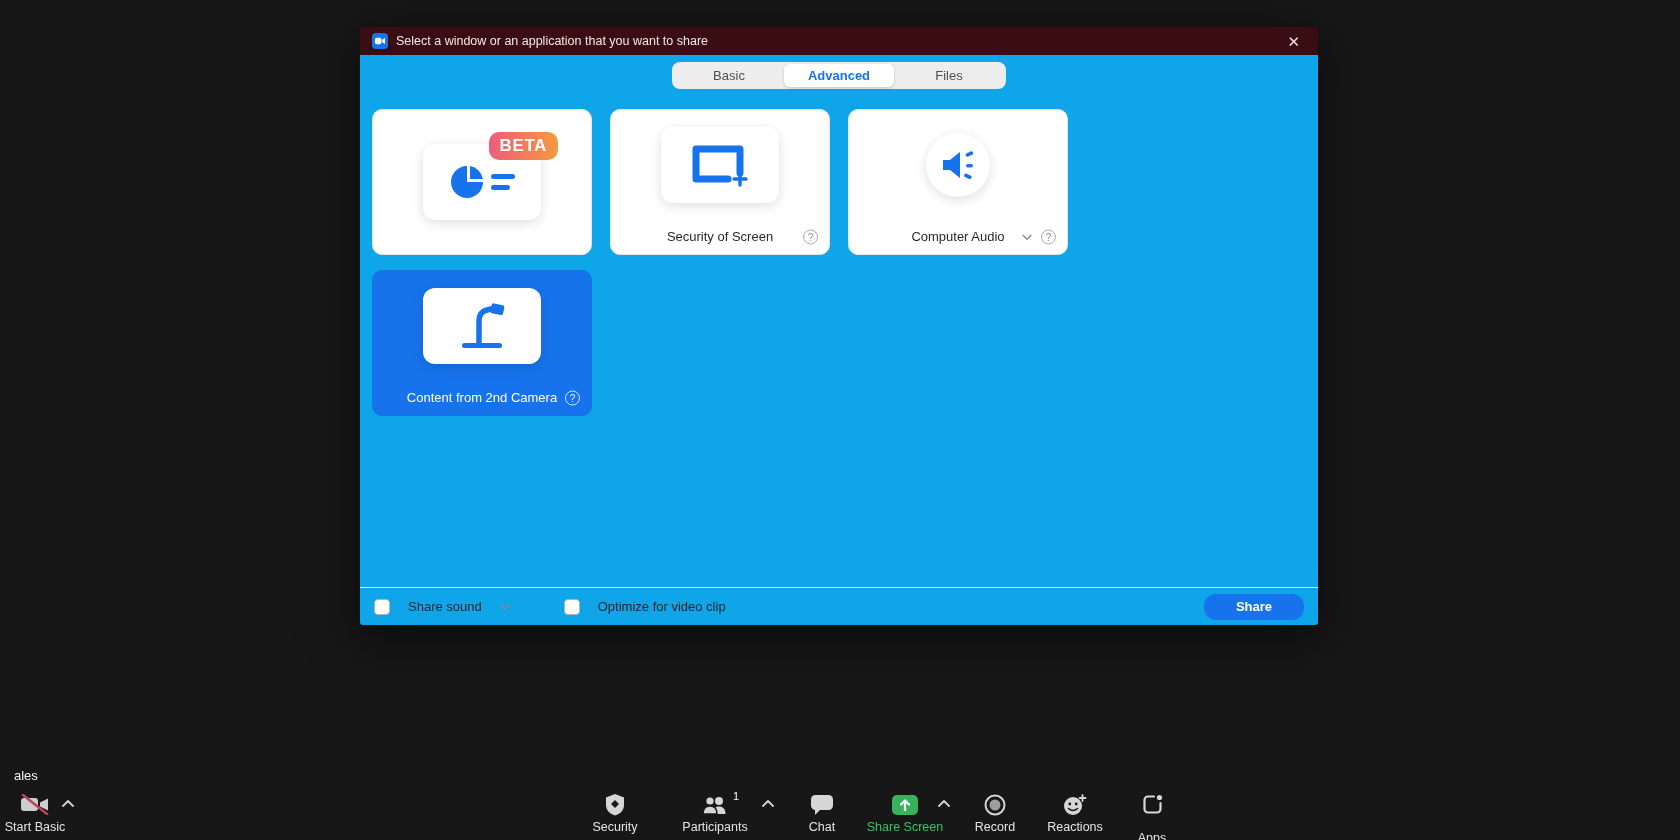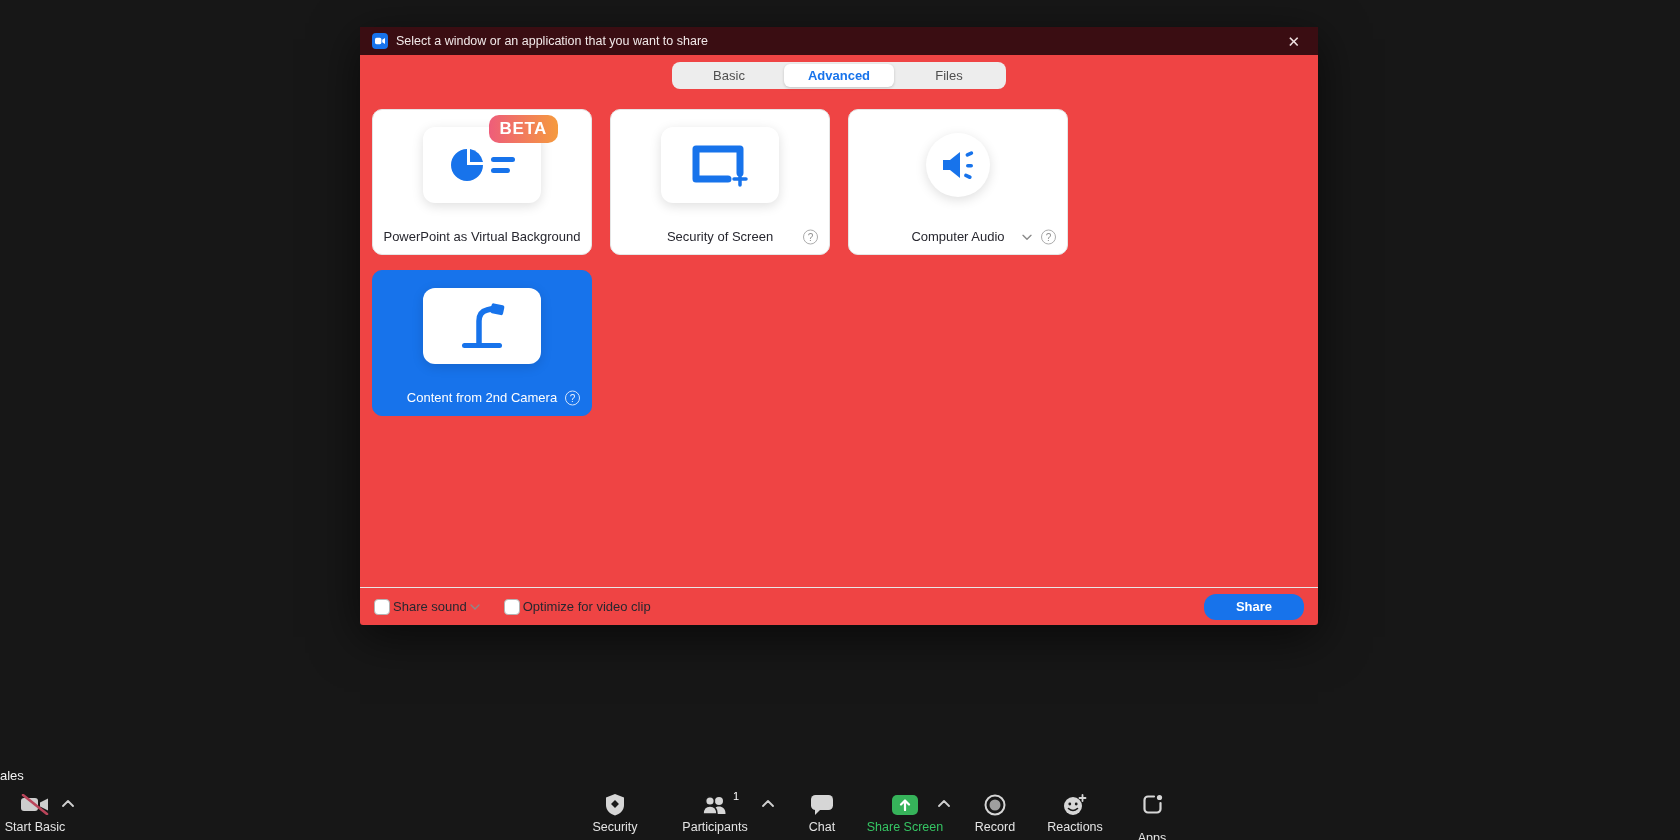--- a/index.html
+++ b/index.html
@@ -23,21 +23,21 @@
   }
   .zoom-app-icon {
     width:16px; height:16px; background:#1773EB; border-radius:4px;
     display:flex; align-items:center; justify-content:center; flex:0 0 auto;
   }
   .titlebar-close {
     margin-left:auto; color:#EFE2E2; font-size:15px; line-height:1;
     padding:2px 6px; cursor:default;
   }
   .dialog-body {
-    flex:1; background:#ef4444; display:flex; flex-direction:column;
+    flex:1; background:#0ea5e9; display:flex; flex-direction:column;
     border-radius:0 0 3px 3px;
     justify-content:center;
   }
 
   
   .tabs-wrap { display:flex; justify-content:center; margin-top:7px; flex:0 0 auto; }
   .tabs { background:#EDEDED; border-radius:8px; padding:2px; display:flex; }
   .tab {
     width:110px; text-align:center; font-size:13px; color:#4F4F4F;
     padding:4px 0; border-radius:6px; cursor:default;
@@ -84,36 +84,36 @@
     position:absolute; right:11px; top:50%; transform:translateY(-50%);
     width:15px; height:15px; border:1px solid #ACACAC; border-radius:50%;
     color:#8F8F8F; font-size:10px; display:flex; align-items:center; justify-content:center;
   }
   .card--selected .help-icon { border-color:#D4E4FB; color:#ECF3FF; }
   .card-chevron { position:absolute; right:35px; top:50%; transform:translateY(-46%); display:flex; }
 
   
   .dlg-footer {
     flex:0 0 38px; border-top:1px solid #E7E7E7;
-    display:flex; align-items:center; padding:0 14px; gap:3px;
+    display:flex; align-items:center; padding:0 14px; gap:18px;
   }
   .checkbox {
     width:16px; height:16px; border:1.5px solid #B3B3B3; border-radius:4px; background:#fff;
     flex:0 0 auto; cursor:default;
   }
   .footer-label { font-size:13px; color:#27272F; }
   .footer-gap { width:18px; }
   .share-btn {
     margin-left:auto; width:100px; height:26px; background:#1773EB; color:#fff;
     border:none; border-radius:12px; font-size:13px; font-weight:700;
     font-family:"Liberation Sans",sans-serif; cursor:default;
   }
 
   
-  .name-tag { position:absolute; left:0; bottom:57px; color:#F2F2F2; font-size:13px; }
+  .name-tag { position:absolute; left:14px; bottom:57px; color:#F2F2F2; font-size:13px; }
   .toolbar { position:absolute; left:0; right:0; bottom:0; height:54px; }
   .tb-item {
     position:absolute; top:7px; display:flex; flex-direction:column; align-items:center;
     gap:4px; color:#E4E4E4; font-size:12.5px; cursor:default;
   }
   .tb-item .tb-iconwrap { height:23px; display:flex; align-items:center; justify-content:center; position:relative; }
   .tb-chevron { position:absolute; top:14px; display:flex; cursor:default; }
   .tb-green { color:#35C463; }
   .participants-count {
     position:absolute; top:-3px; right:-11px; color:#fff; font-size:11px;
@@ -153,23 +153,20 @@
         <div class="icon-area">
           <div class="icon-box">
             <span class="beta-badge">BETA</span>
             <svg width="66" height="40" viewBox="0 0 66 40">
               <path d="M18 20 L18 4 A16 16 0 1 0 34 20 Z" fill="#1773EB"></path>
               <path d="M21 17 L21 4 A16 16 0 0 1 34 17 Z" fill="#1773EB"></path>
               <rect x="42" y="12" width="24" height="5" rx="2.5" fill="#1773EB"></rect>
               <rect x="42" y="23" width="19" height="5" rx="2.5" fill="#1773EB"></rect>
             </svg>
           </div>
-        </div>
-        <div class="card-label-row">
-          <span>PowerPoint as Virtual Background</span>
         </div>
       </div>
 
       <div class="card card-1">
         <div class="icon-area">
           <div class="icon-box">
             <svg width="60" height="44" viewBox="0 0 60 44">
               <path d="M6 6 H50 V30 M38 36 H6 V6" fill="none" stroke="#1773EB" stroke-width="7" stroke-linecap="round" stroke-linejoin="round"></path>
               <path d="M50 30 V42 M44 36 H56" stroke="#1773EB" stroke-width="3.5" stroke-linecap="round"></path>
             </svg>

